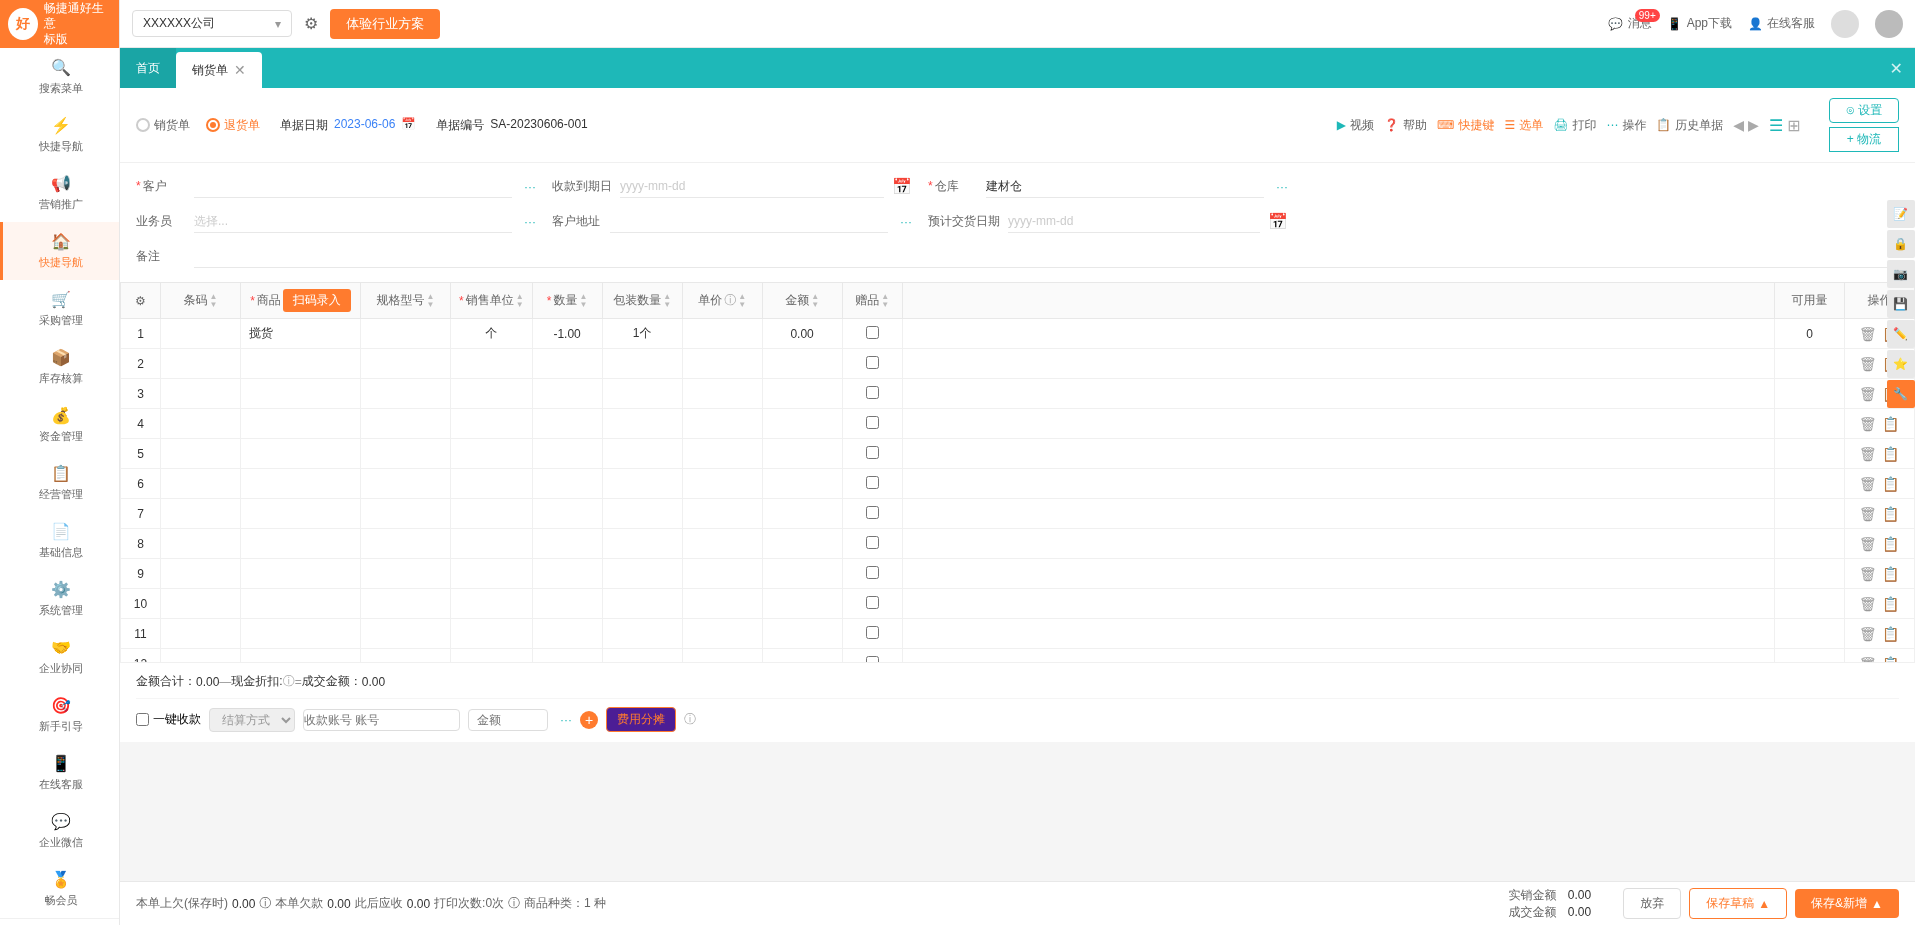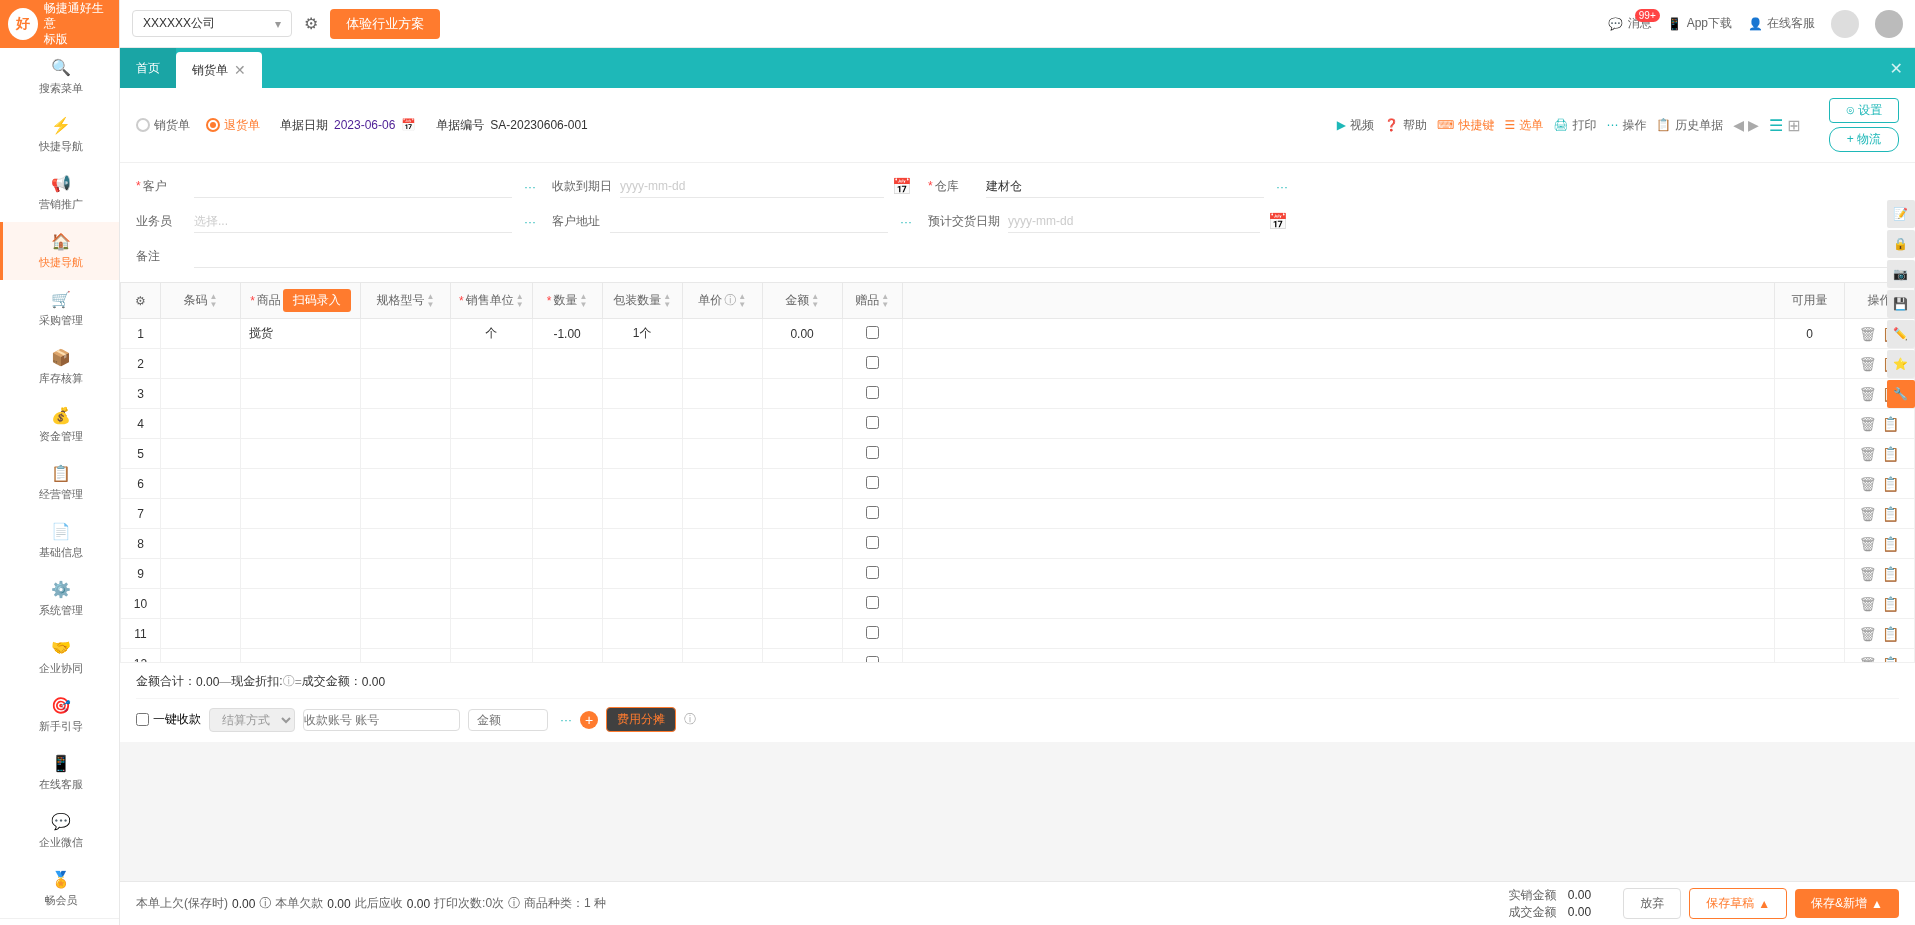--- a/index.html
+++ b/index.html
@@ -44,28 +44,28 @@
     .form-container { background: #fff; margin: 0; }
 
     
     .form-header { padding: 10px 16px; display: flex; align-items: center; gap: 20px; border-bottom: 1px solid #f0f0f0; background: #fff; }
     .radio-group { display: flex; gap: 16px; align-items: center; }
     .radio-item { display: flex; align-items: center; gap: 4px; cursor: pointer; color: #666; }
     .radio-item.active { color: #ff7b2e; }
     .radio-circle { width: 14px; height: 14px; border-radius: 50%; border: 2px solid #ccc; display: flex; align-items: center; justify-content: center; }
     .radio-circle.active { border-color: #ff7b2e; }
     .radio-dot { width: 6px; height: 6px; border-radius: 50%; background: #ff7b2e; }
-    .date-field { display: flex; align-items: center; gap: 6px; color: #333; }
+    .date-field { display: flex; align-items: flex-start; gap: 6px; color: #333; }
     .date-icon { color: #1eb8b8; cursor: pointer; }
     .header-action { display: flex; align-items: center; gap: 4px; color: #666; cursor: pointer; font-size: 12px; }
     .header-action .icon { color: #1eb8b8; }
     .header-action.orange { color: #ff7b2e; }
     .header-action.orange .icon { color: #ff7b2e; }
     .btn-setting { background: #fff; border: 1px solid #1eb8b8; color: #1eb8b8; border-radius: 4px; padding: 3px 10px; cursor: pointer; }
-    .btn-logistics { background: #fff; border: 1px solid #1eb8b8; color: #1eb8b8; border-radius: 11px; padding: 3px 17px; cursor: pointer; }
+    .btn-logistics { background: #fff; border: 1px solid #1eb8b8; color: #1eb8b8; border-radius: 0; padding: 3px 17px; cursor: pointer; }
 
     
     .form-fields { padding: 12px 16px; display: flex; flex-direction: column; gap: 12px; background: #fff; }
     .form-row { display: flex; align-items: center; gap: 16px; }
     .form-group { display: flex; align-items: center; gap: 8px; flex: 1; }
     .form-label { color: #666; white-space: nowrap; min-width: 50px; }
     .form-label.required::before { content: '*'; color: #ff4444; margin-right: 2px; }
     .form-input { flex: 1; border: none; border-bottom: 1px solid #e8e8e8; padding: 4px 0; color: #333; outline: none; background: transparent; }
     .form-input::placeholder { color: #ccc; }
     .form-dots { color: #1eb8b8; cursor: pointer; margin-left: 4px; }
@@ -96,21 +96,21 @@
     .action-icon { cursor: pointer; color: #999; font-size: 14px; }
 
     
     .form-footer { padding: 10px 16px; background: #fff; border-top: 1px solid #f0f0f0; }
     .totals-row { display: flex; align-items: center; color: #333; }
     .dash { color: #999; }
     .equals { color: #999; }
     .payment-row { display: flex; align-items: center; gap: 8px; margin-top: 8px; padding-top: 8px; border-top: 1px solid #f5f5f5; }
     .checkbox-item { display: flex; align-items: center; gap: 4px; cursor: pointer; }
     .add-btn { background: #ff7b2e; color: #fff; border: none; border-radius: 50%; width: 18px; height: 18px; cursor: pointer; font-size: 14px; display: flex; align-items: center; justify-content: center; }
-    .expense-btn { border: 1px solid #ff7b2e; color: #ff7b2e; background: #404040; border-radius: 4px; padding: 3px 10px; cursor: pointer; }
+    .expense-btn { border: 1px solid #ff7b2e; color: #ff7b2e; background: #4c1d95; border-radius: 4px; padding: 3px 10px; cursor: pointer; }
 
     
     .bottom-bar { height: 44px; background: #fff; border-top: 1px solid #e8e8e8; display: flex; align-items: center; padding: 0 16px; gap: 4px; }
     .bottom-info { display: flex; align-items: center; gap: 4px; color: #666; }
     .btn-discard { border: 1px solid #ddd; background: #fff; color: #666; border-radius: 4px; padding: 6px 16px; cursor: pointer; }
     .btn-draft { border: 1px solid #ff7b2e; background: #fff; color: #ff7b2e; border-radius: 4px; padding: 6px 16px; cursor: pointer; display: flex; align-items: center; gap: 4px; }
     .btn-save { background: #ff7b2e; color: #fff; border: none; border-radius: 4px; padding: 6px 16px; cursor: pointer; display: flex; align-items: center; gap: 4px; }
 
     
     .right-float { position: fixed; right: 0; top: 200px; display: flex; flex-direction: column; gap: 2px; z-index: 100; }
@@ -258,21 +258,21 @@
           </label>
           <label class="radio-item active">
             <div class="radio-circle active">
               <div class="radio-dot"></div>
             </div>
             <span>退货单</span>
           </label>
         </div>
         <div class="date-field">
           <span>单据日期</span>
-          <span style="font-weight:500;color:#4c1d95;">2023-06-06</span>
+          <span style="font-weight:500;color:#3b82f6;">2023-06-06</span>
           <span class="date-icon">📅</span>
         </div>
         <div class="date-field">
           <span>单据编号</span>
           <span style="font-weight:500;color:#333;">SA-20230606-001</span>
         </div>
         <div style="margin-left:auto;display:flex;align-items:center;gap:10px;">
           <div class="header-action">
             <span class="icon">▶</span>
             <span>视频</span>

